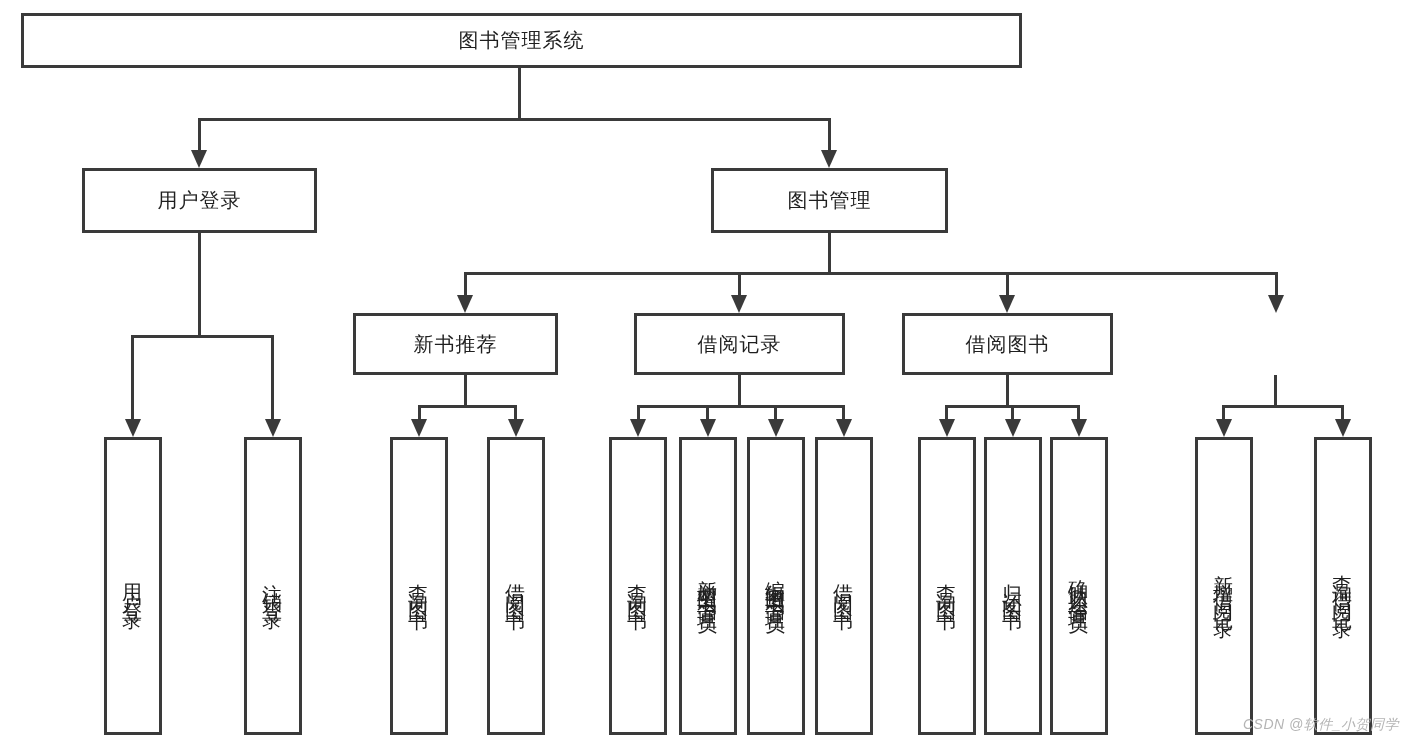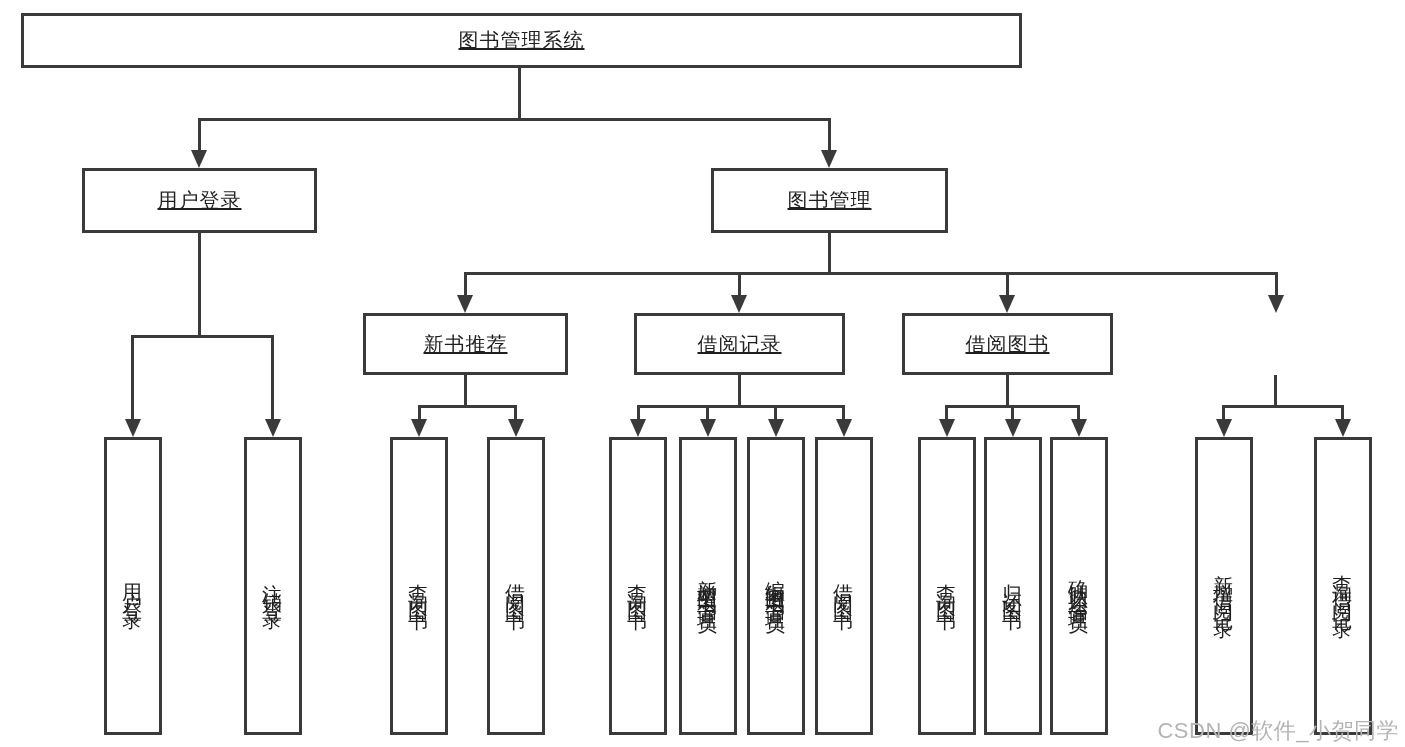--- a/index.html
+++ b/index.html
@@ -21,21 +21,20 @@
   .hbox{
     position:absolute;
     border:3px solid var(--line);
     background:#ffffff;
     display:flex;
     align-items:center;
     justify-content:center;
     font-size:20px;
     color:var(--text);
     letter-spacing:1px;
-    text-decoration:underline;
   }
   .vbox{
     position:absolute;
     border:3px solid var(--line);
     background:#ffffff;
     width:58px;
     height:298px;
     top:437px;
     display:flex;
     align-items:center;
@@ -57,24 +56,25 @@
     position:absolute;
     width:0;height:0;
     border-left:8px solid transparent;
     border-right:8px solid transparent;
     border-top:18px solid var(--line);
   }
   .watermark{
     position:absolute;
     top:716px;
     right:6px;
-    font-size:22px;
+    font-size:14px;
     color:var(--wm);
     letter-spacing:0.5px;
     z-index:5;
+    font-style:italic;
   }
 </style>
 </head>
 <body>
 
 <div class="diagram">
 
   <div class="hbox" style="left:21px;top:13px;width:1001px;height:55px;">
     <span>图书管理系统</span>
   </div>
@@ -104,21 +104,21 @@
   <div class="hline" style="left:464px;top:272px;width:814px;"></div>
   <div class="vline" style="left:464px;top:272px;height:25px;"></div>
   <div class="arrow" style="left:457px;top:295px;"></div>
   <div class="vline" style="left:738px;top:272px;height:25px;"></div>
   <div class="arrow" style="left:731px;top:295px;"></div>
   <div class="vline" style="left:1006px;top:272px;height:25px;"></div>
   <div class="arrow" style="left:999px;top:295px;"></div>
   <div class="vline" style="left:1275px;top:272px;height:25px;"></div>
   <div class="arrow" style="left:1268px;top:295px;"></div>
 
-  <div class="hbox" style="left:363px;top:313px;width:205px;height:62px;">
+  <div class="hbox" style="left:353px;top:313px;width:205px;height:62px;">
     <span>新书推荐</span>
   </div>
   <div class="hbox" style="left:634px;top:313px;width:211px;height:62px;">
     <span>借阅记录</span>
   </div>
   <div class="hbox" style="left:902px;top:313px;width:211px;height:62px;">
     <span>借阅图书</span>
   </div>
 
   <div class="vline" style="left:464px;top:375px;height:33px;"></div>

